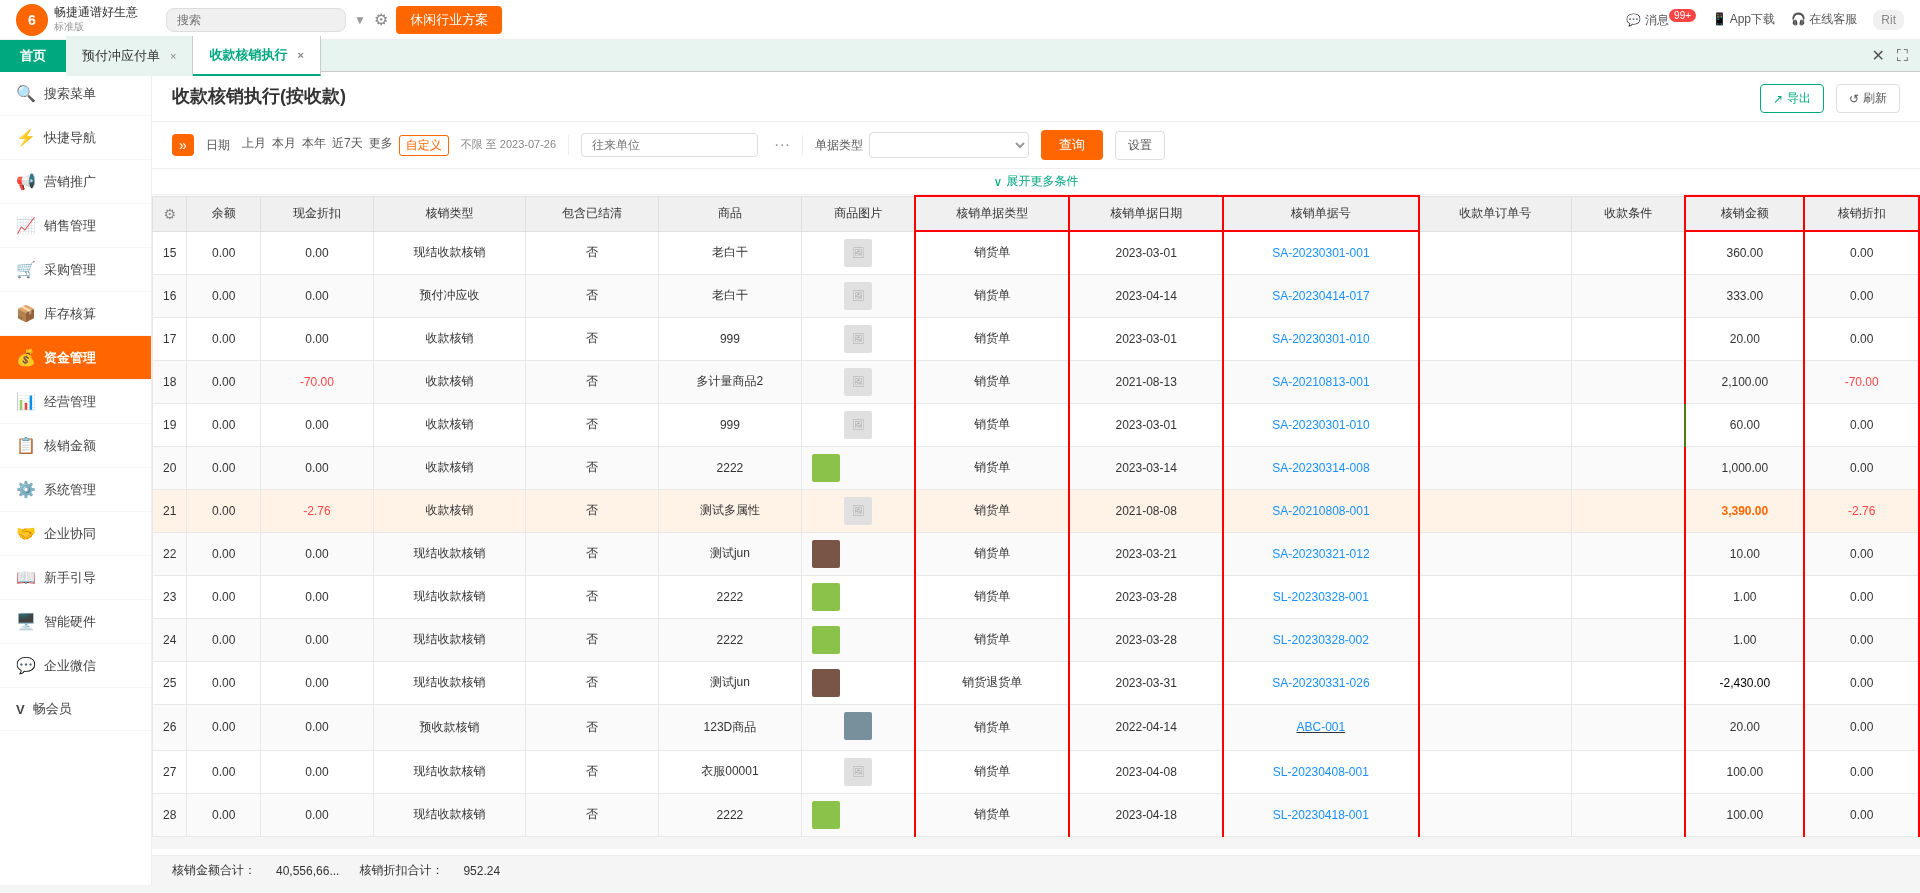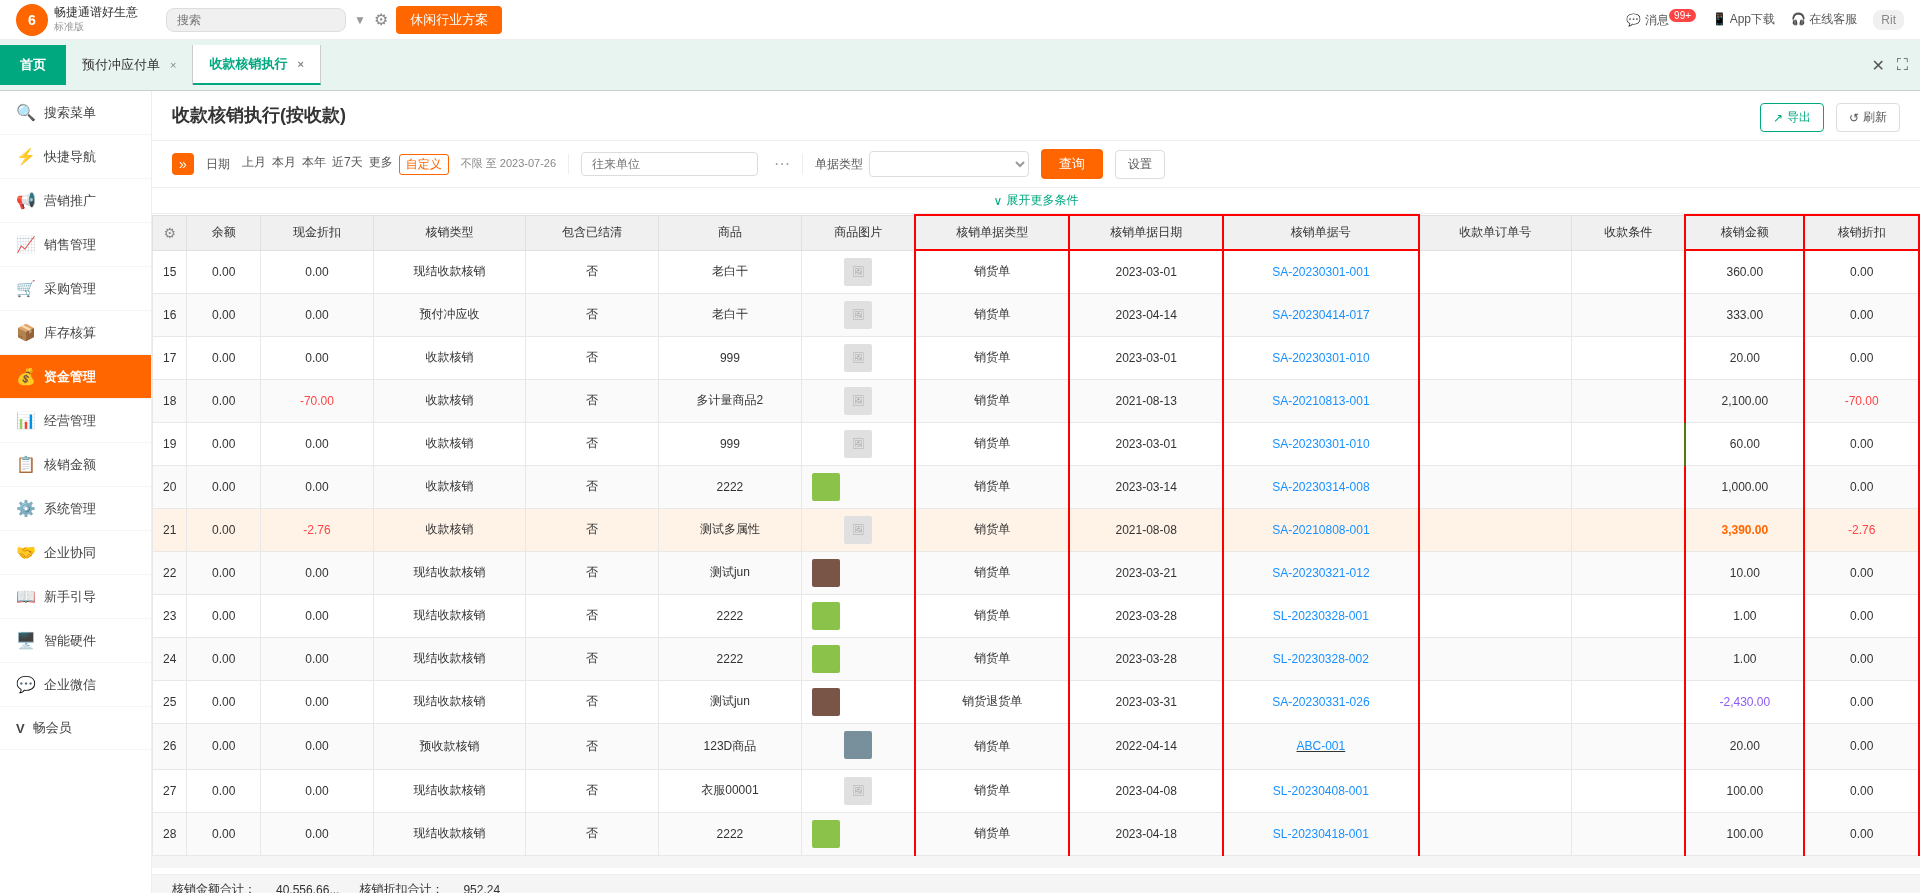--- a/index.html
+++ b/index.html
@@ -72,21 +72,21 @@
     .top-bar-user {
       font-size: 12px;
       color: #888;
       background: #f0f0f0;
       border-radius: 8px;
       padding: 3px 8px;
     }
 
     
     .tab-bar {
-      height: 51px;
+      height: 32px;
       background: #e8f4f0;
       display: flex;
       align-items: center;
       padding: 0 0 0 0;
       border-bottom: 1px solid #ccc;
     }
     .tab-item {
       height: 40px;
       display: flex;
       align-items: center;
@@ -767,21 +767,21 @@
       <td>否</td>
       <td>测试jun</td>
       <td>
                 <div class="img-thumb-brown"></div>
               </td>
       <td style="border-left: 2px solid red; border-right: 2px solid red;">销货退货单</td>
       <td style="border-left: 2px solid red; border-right: 2px solid red;">2023-03-31</td>
       <td style="border-left: 2px solid red; border-right: 2px solid red;"><a class="link-blue" href="#">SA-20230331-026</a></td>
       <td></td>
       <td></td>
-      <td style="border-left: 2px solid red; border-right: 2px solid red;color:#8b5cf6;">-2,430.00</td>
+      <td style="border-left: 2px solid red; border-right: 2px solid red;color:#000000;">-2,430.00</td>
       <td style="border-left: 2px solid red; border-right: 2px solid red;">0.00</td>
     </tr>
             <tr>
       <td>26</td>
       <td>0.00</td>
       <td style="">0.00</td>
       <td>预收款核销</td>
       <td>否</td>
       <td>123D商品</td>
       <td><div style="width:28px;height:28px;background:#78909c;border-radius:2px;display:inline-block;"></div></td>

